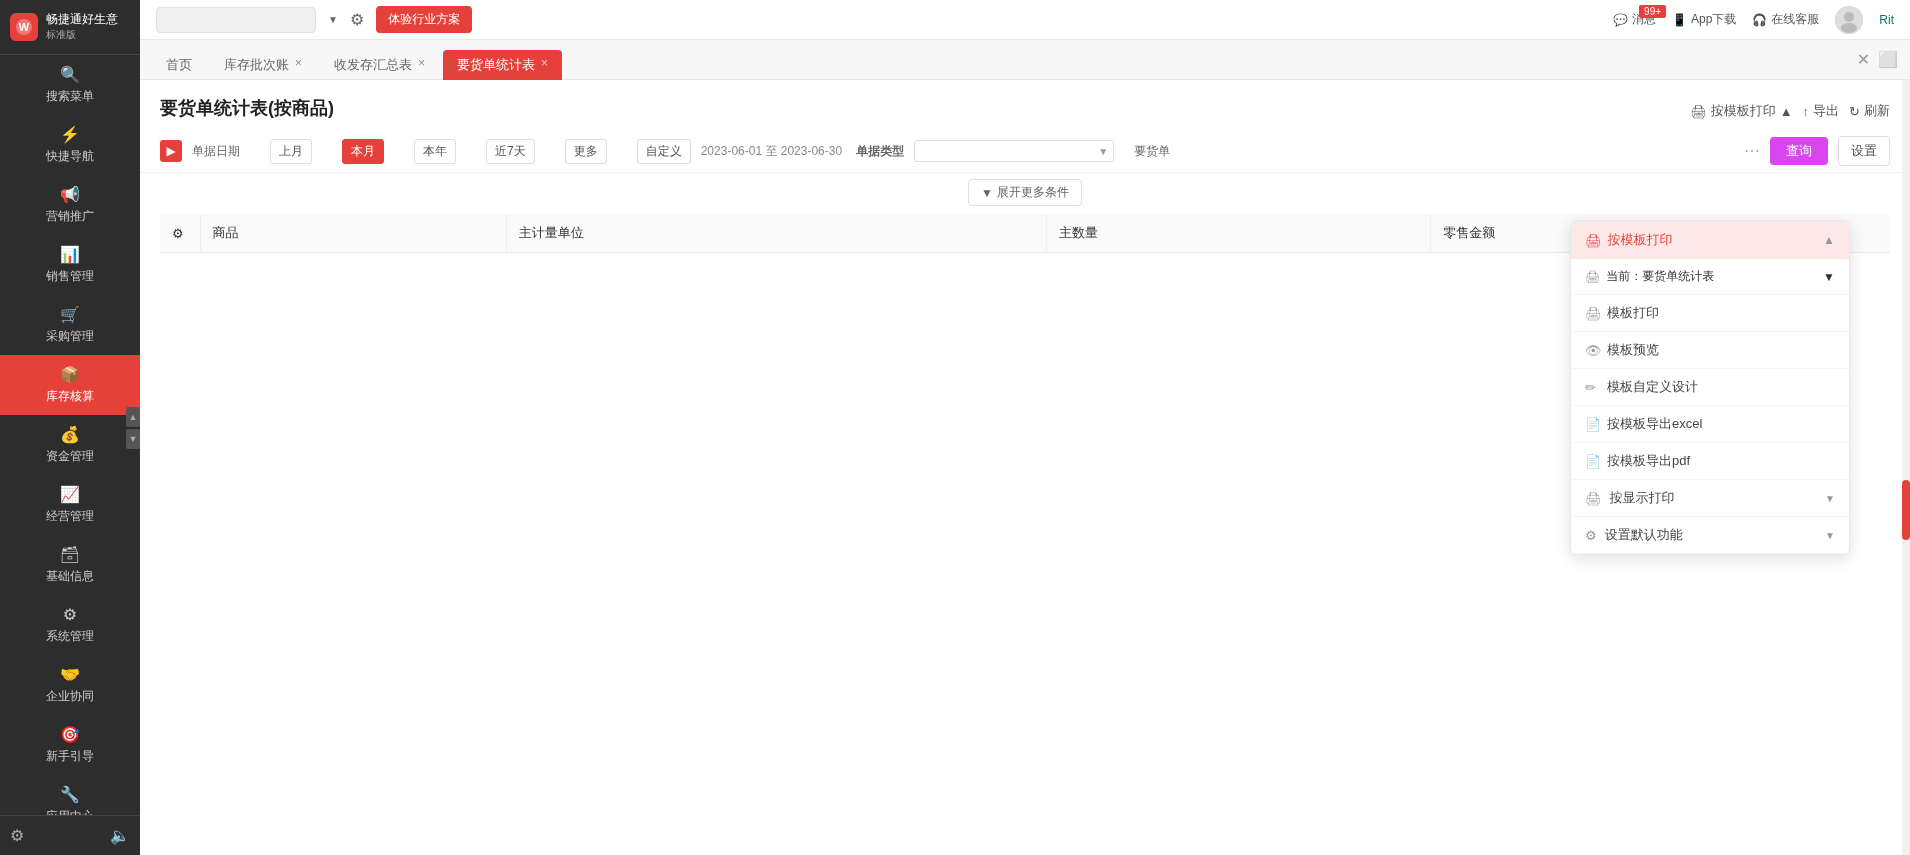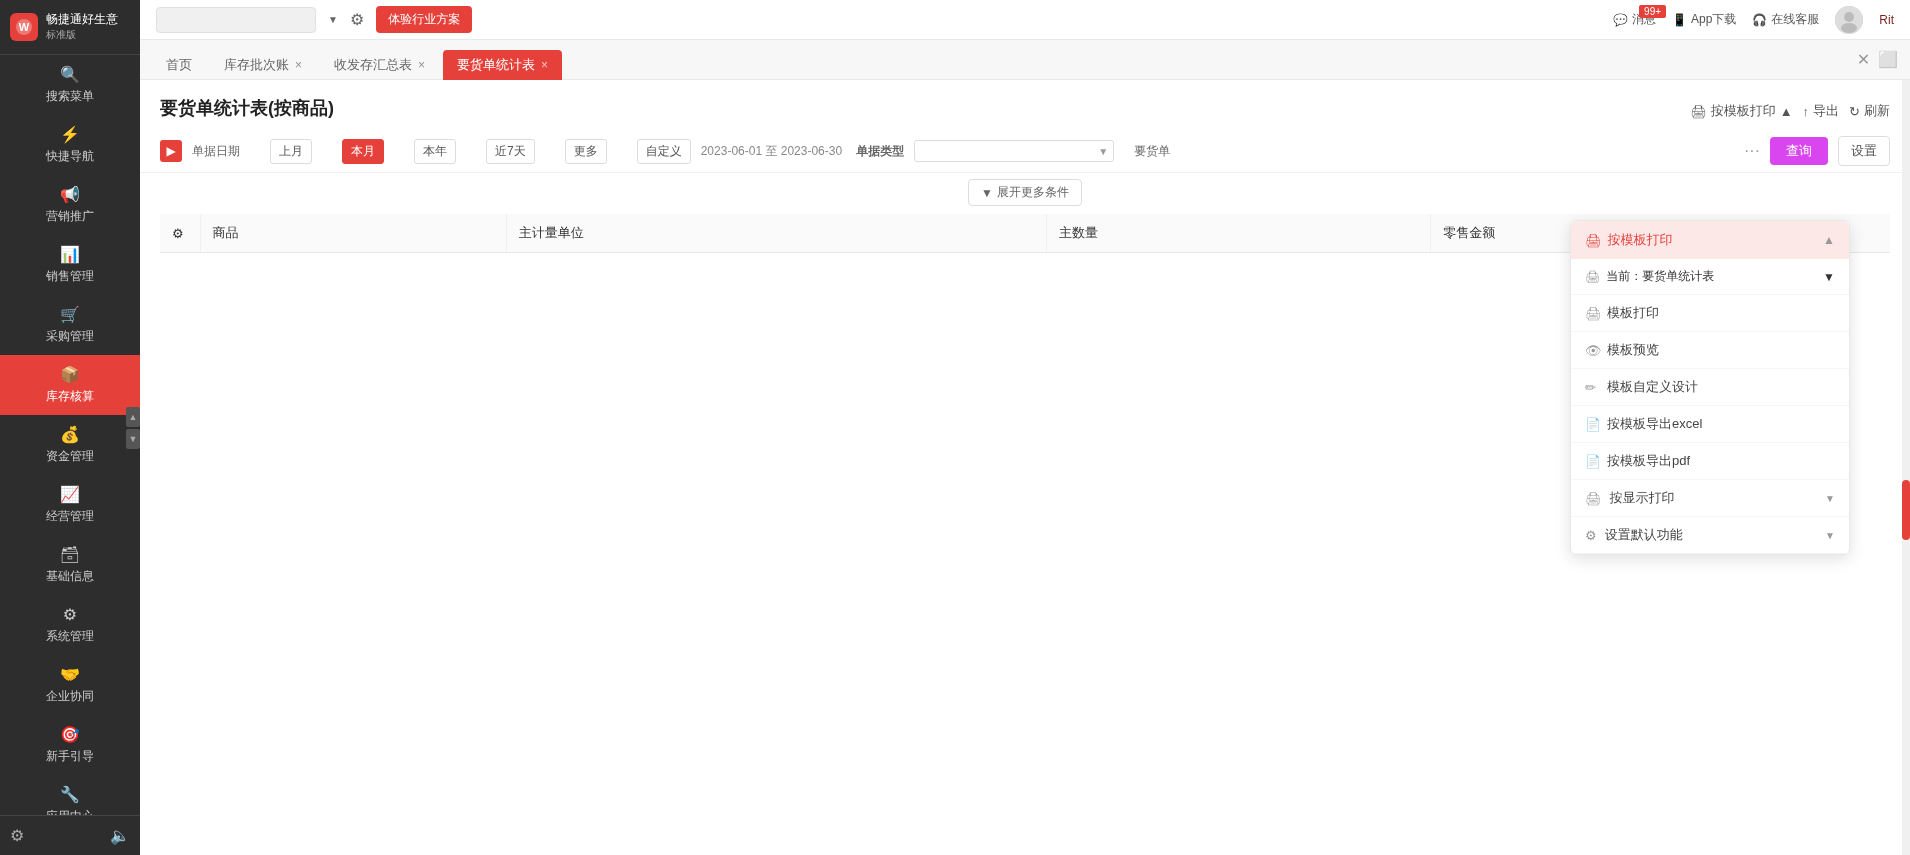--- a/index.html
+++ b/index.html
@@ -133,21 +133,20 @@
       border-bottom: 1px solid #e8e8e8;
       gap: 4px;
     }
     .tab-item {
       padding: 6px 14px;
       cursor: pointer;
       font-size: 13px;
       color: #666;
       border-radius: 4px 4px 0 0;
       display: flex;
-      align-items: center;
       gap: 6px;
       white-space: nowrap;
       margin-top: 11px;
     }
     .tab-item.active {
       background: #e5403a;
       color: #fff;
     }
     .tab-close {
       font-size: 12px;
@@ -428,21 +427,21 @@
         <span>🎧</span>
         <span>在线客服</span>
       </div>
       <div class="user-avatar">
         <svg width="28" height="28" viewBox="0 0 28 28">
             <circle cx="14" cy="14" r="14" fill="#ddd"></circle>
             <circle cx="14" cy="11" r="5" fill="#bbb"></circle>
             <ellipse cx="14" cy="22" rx="8" ry="5" fill="#bbb"></ellipse>
           </svg>
       </div>
-      <span style="color:#7f1d1d;font-size:12px;text-align:center;">Rit</span>
+      <span style="color:#0f766e;font-size:12px;text-align:center;">Rit</span>
     </div>
   </div>
 
   <div class="tab-bar">
     <div class="tab-item">
       <span>首页</span>
     </div>
     <div class="tab-item">
       <span>库存批次账</span>
       <span class="tab-close">×</span>

